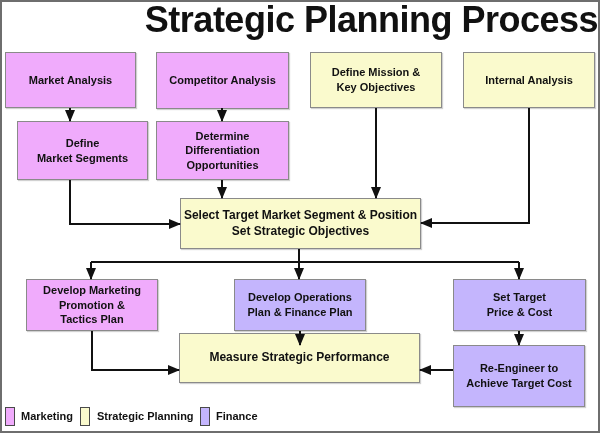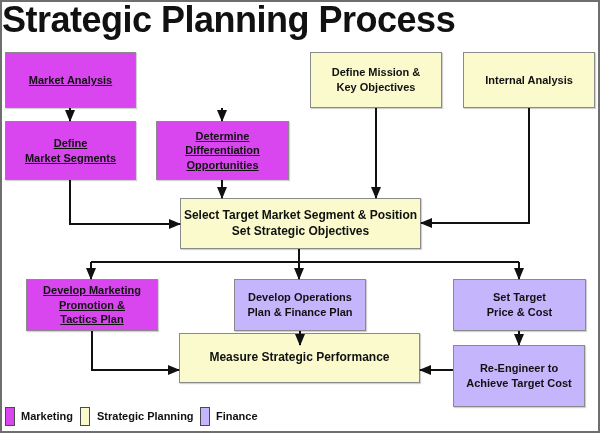--- a/index.html
+++ b/index.html
@@ -2,57 +2,58 @@
 <html><head>
 <meta charset="utf-8">
 <style>
   html,body{margin:0;padding:0;background:#fff;}
   .canvas{
     position:relative;width:600px;height:433px;box-sizing:border-box;
     border:2px solid #6e6e6e;background:#ffffff;overflow:hidden;
     font-family:"Liberation Sans", sans-serif;
   }
   .title{
-    position:absolute;top:-3px;left:0;width:100%;text-align:left;
+    position:absolute;top:-3px;left:0;width:100%;text-align:right;
     font-size:36px;font-weight:bold;color:#111;letter-spacing:-0.5px;
     white-space:nowrap;
   }
   .node{
     position:absolute;box-sizing:border-box;border:1px solid #8a8a8a;
     display:flex;align-items:center;justify-content:center;text-align:center;
     font-size:11px;font-weight:bold;color:#111;line-height:1.32;
     white-space:pre-line;padding:2px;box-shadow:1px 1px 1px rgba(0,0,0,0.18);
   }
   .wide{font-size:12px;}
-  .cat-marketing{background:#d946ef;text-decoration:underline;}
+  .cat-marketing{background:#f0abfc;}
   .cat-strategic{background:#fafacd;}
   .cat-finance{background:#c4b5fd;}
   svg.wires{position:absolute;left:0;top:0;pointer-events:none;}
   .legend-swatch{
     position:absolute;width:10px;height:19px;box-sizing:border-box;
     border:1px solid #4a4a4a;top:405px;
   }
   .legend-label{
     position:absolute;top:408px;font-size:11px;font-weight:bold;color:#111;
     white-space:nowrap;
   }
 </style>
 </head>
 <body>
 
 <div class="canvas">
 
   <div class="title">Strategic Planning Process</div>
 
   <div class="node cat-marketing" style="left:3px;top:50px;width:131px;height:56px">Market Analysis</div>
+  <div class="node cat-marketing" style="left:154px;top:50px;width:133px;height:57px">Competitor Analysis</div>
   <div class="node cat-strategic" style="left:308px;top:50px;width:132px;height:56px">Define Mission &amp;
 Key Objectives</div>
   <div class="node cat-strategic" style="left:461px;top:50px;width:132px;height:56px">Internal Analysis</div>
 
-  <div class="node cat-marketing" style="left:3px;top:119px;width:131px;height:59px">Define
+  <div class="node cat-marketing" style="left:15px;top:119px;width:131px;height:59px">Define
 Market Segments</div>
   <div class="node cat-marketing" style="left:154px;top:119px;width:133px;height:59px">Determine
 Differentiation
 Opportunities</div>
 
   <div class="node cat-strategic wide" style="left:178px;top:196px;width:241px;height:51px">Select Target Market Segment &amp; Position
 Set Strategic Objectives</div>
 
   <div class="node cat-marketing" style="left:24px;top:277px;width:132px;height:52px">Develop Marketing
 Promotion &amp;

